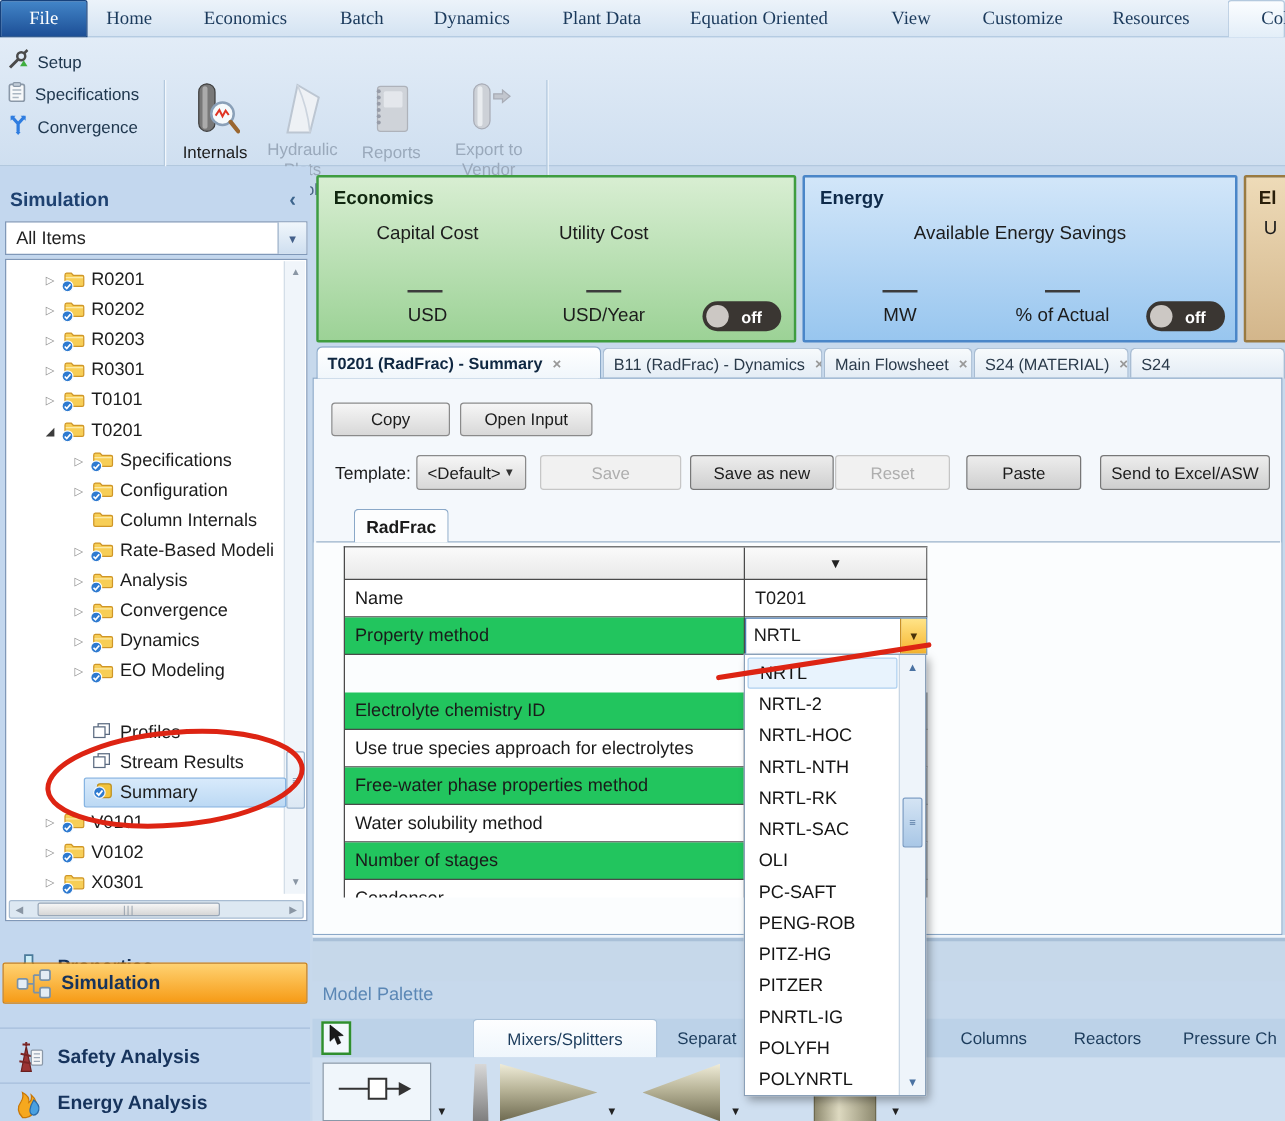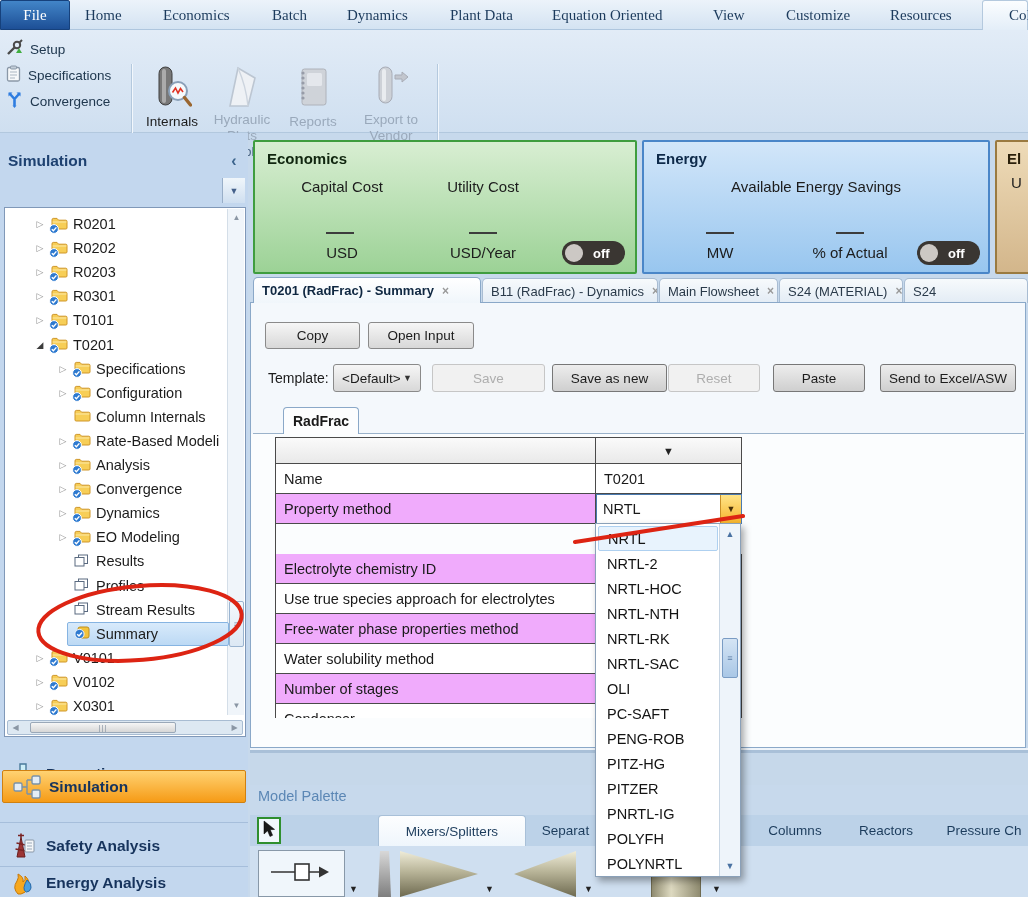--- a/index.html
+++ b/index.html
@@ -64,21 +64,21 @@
                font-weight:bold;font-size:14px;z-index:4;}
 
   
   .ftable{left:275px;top:437px;width:467px;height:281px;overflow:hidden;border-left:1px solid #4a4a4a;border-top:1px solid #4a4a4a;z-index:3;}
   .frow{position:absolute;left:0;width:466px;}
   .fcell{position:absolute;top:0;height:100%;border-right:1px solid #4a4a4a;border-bottom:1px solid #4a4a4a;
          display:flex;align-items:center;font-size:14.5px;color:#1a1a1a;background:#fff;}
   .fcell.lab{left:0;width:320px;padding-left:8px;}
   .fcell.val{left:320px;width:146px;padding-left:8px;}
   .fcell.hdr{background:linear-gradient(#fafafa,#e9e9e9);}
-  .frow.blue .fcell{background:#f0abfc;}
+  .frow.blue .fcell{background:#22c55e;}
   .frow.blue .fcell.val{background:#ccdcec;}
   .hdr-arrow{width:100%;text-align:center;font-size:11px;color:#222;}
 
   .combo{position:absolute;left:320px;top:0;width:146px;height:100%;background:#fff;border:1px solid #4a7ab0;
          display:flex;align-items:center;padding-left:6px;font-size:14.5px;}
   .combo-btn{position:absolute;right:0;top:0;width:21px;height:100%;
              background:linear-gradient(#ffe488,#f6b52e);border-left:1px solid #c89028;
              display:flex;align-items:center;justify-content:center;font-size:9px;color:#4a3208;}
 
   
@@ -407,20 +407,21 @@
       <div class="dd-scroll">
         <div class="dd-up" style="top: 2px;">▲</div>
         <div class="dd-thumb" style="top: 114px; height: 40px;">≡</div>
         <div class="dd-down" style="bottom: 2px;">▼</div>
       </div>
     </div>
 
   <div class="abs left-panel"></div>
   <div class="abs sim-title">Simulation</div>
   <div class="abs collapse-chev">‹</div>
+  <div class="abs filter-combo">All Items</div>
   <div class="abs filter-btn">▼</div>
 
   <div class="abs tree-box" id="tree-box">
     <div class="vscroll">
       <div class="sbtn" style="top:1px">▲</div>
       <div class="sthumb" style="top:392px;height:46px">≡</div>
       <div class="sbtn" style="top:489px">▼</div>
     </div>
     <div class="hscroll">
       <div class="h-arrow" style="left:0">◀</div>
@@ -570,27 +571,20 @@
       <div class="tree-row" style="top: 317.3px;">
         <span class="tr-exp" style="left: 52px;">▷</span>
         <span class="tr-icon" style="left: 69px;"><svg width="17" height="13" viewBox="0 0 17 13">
             <path d="M1 3 Q1 1.4 2.2 1.4 L6 1.4 L7.6 3.2 L14.8 3.2 Q16 3.2 16 4.4 L16 11 Q16 12 14.8 12 L2.2 12 Q1 12 1 11 Z" fill="#f7ce57" stroke="#cf9628"></path>
             <path d="M1.6 5 L15.4 5" stroke="#fce9a8"></path>
           </svg><svg class="badge" width="10" height="10" viewBox="0 0 10 10">
             <circle cx="5" cy="5" r="4.4" fill="#2e7ad0" stroke="#fff"></circle>
             <path d="M2.8 5.2 L4.4 6.8 L7.4 3.4" stroke="#fff" stroke-width="1.4" fill="none"></path>
           </svg></span>
         <span class="tr-label" style="left: 91px;">EO Modeling</span>
-      </div>
-      <div class="tree-row" style="top: 341.4px;">
-        <span class="tr-icon" style="left: 69px;"><svg width="15" height="13" viewBox="0 0 15 13">
-            <rect x="4.5" y="1" width="9" height="8.5" fill="#fff" stroke="#5a6a80"></rect>
-            <rect x="1" y="3.5" width="9" height="8.5" fill="#fff" stroke="#5a6a80"></rect>
-          </svg></span>
-        <span class="tr-label" style="left: 91px;">Results</span>
       </div>
       <div class="tree-row" style="top: 365.5px;">
         <span class="tr-icon" style="left: 69px;"><svg width="15" height="13" viewBox="0 0 15 13">
             <rect x="4.5" y="1" width="9" height="8.5" fill="#fff" stroke="#5a6a80"></rect>
             <rect x="1" y="3.5" width="9" height="8.5" fill="#fff" stroke="#5a6a80"></rect>
           </svg></span>
         <span class="tr-label" style="left: 91px;">Profiles</span>
       </div>
       <div class="tree-row" style="top: 389.6px;">
         <span class="tr-icon" style="left: 69px;"><svg width="15" height="13" viewBox="0 0 15 13">

